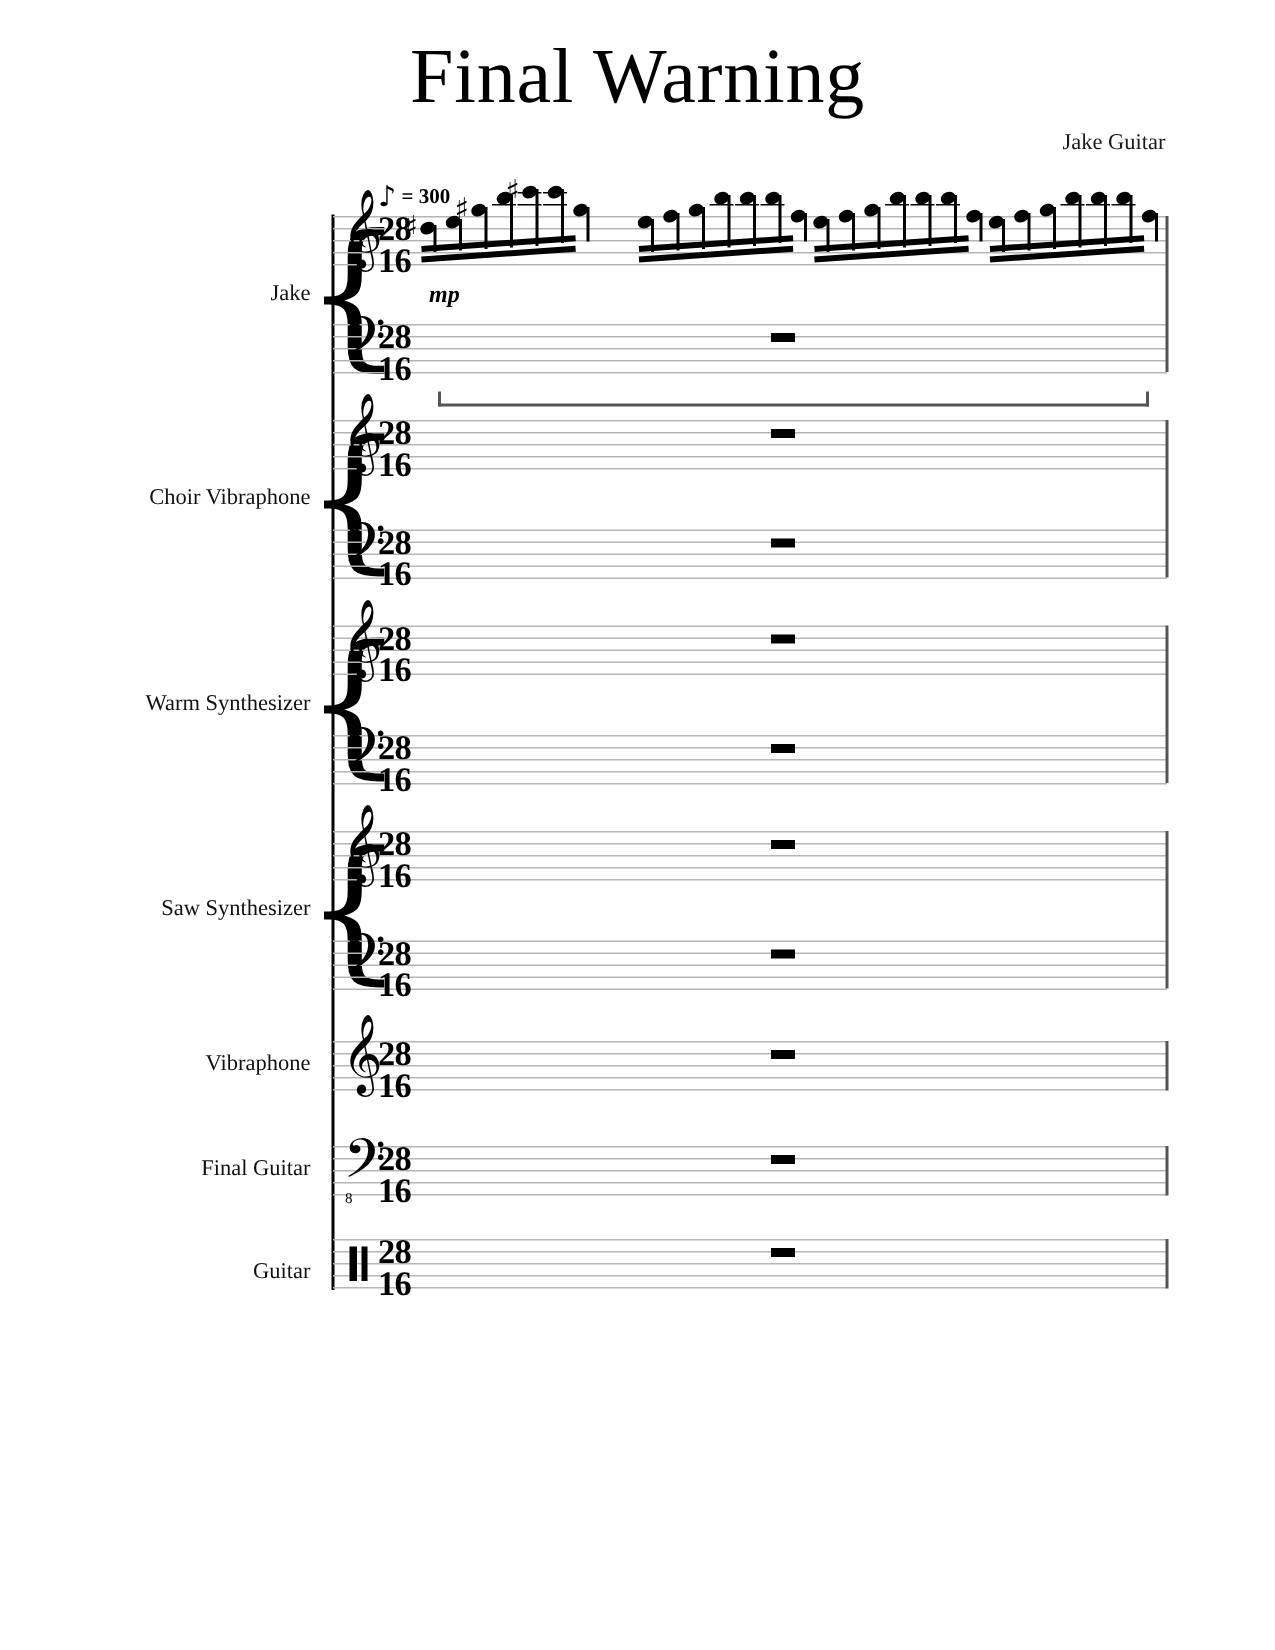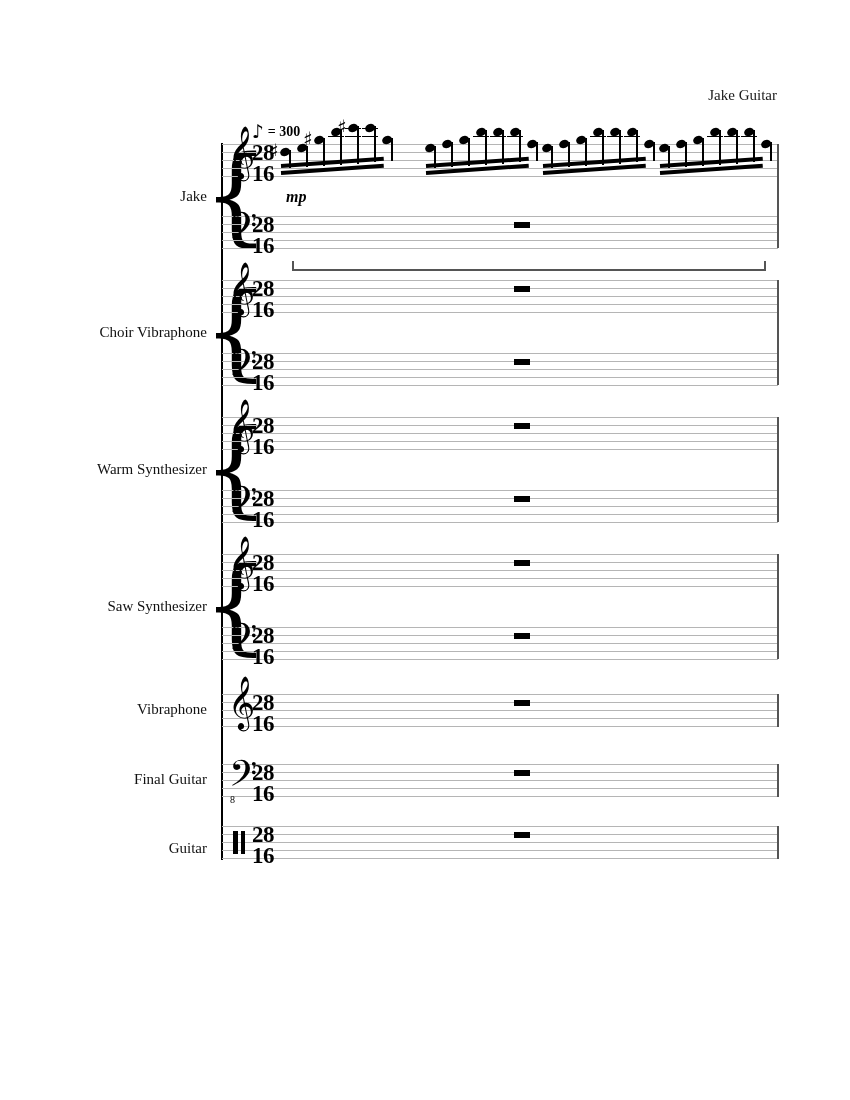--- a/index.html
+++ b/index.html
@@ -262,20 +262,21 @@
     font-family: "DejaVu Sans", sans-serif;
     color: #000;
     line-height: 1;
   }
 </style>
 </head>
 <body>
 
 <div id="page">
 
+  <div id="score-title">Final Warning</div>
   <div id="score-composer">Jake Guitar</div>
 
   <div id="tempo-marking">
     <span class="tempo-note">♪</span>
     <span>=</span>
     <span>300</span>
   </div>
 
   <div id="system-barline"></div>
 

